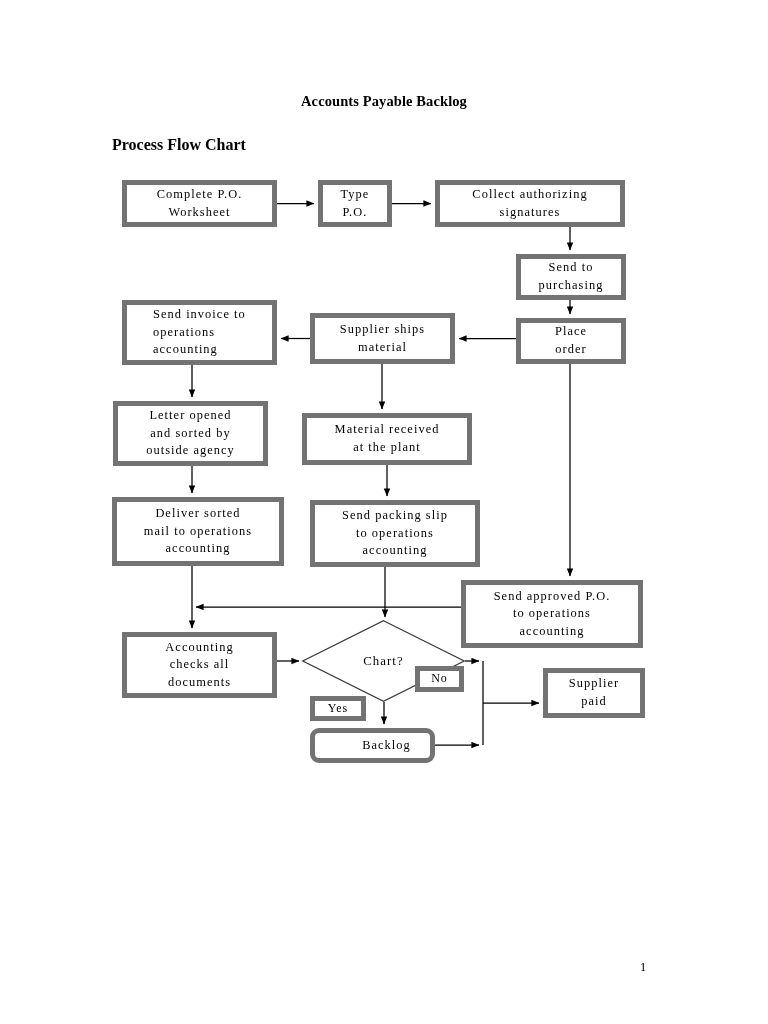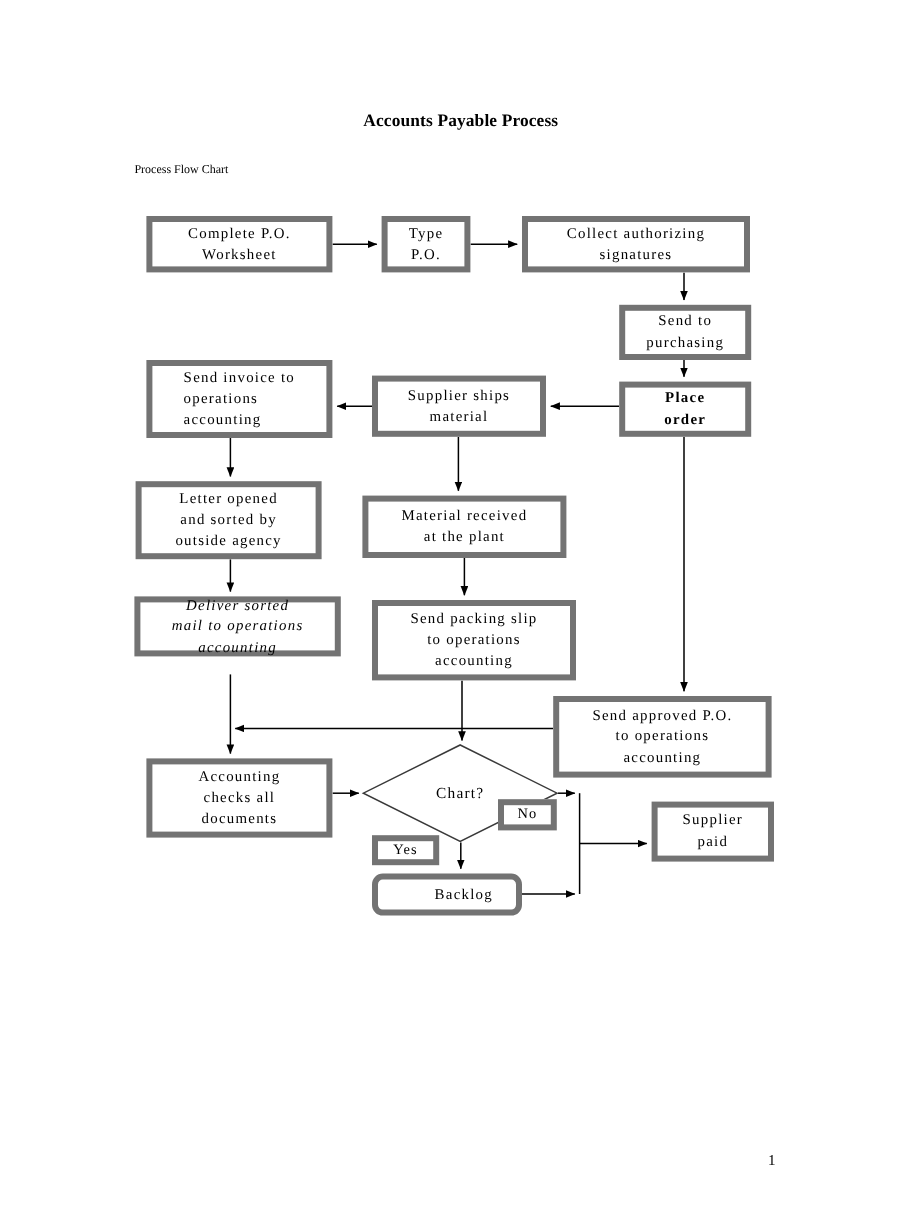--- a/index.html
+++ b/index.html
@@ -30,22 +30,22 @@
     width: 768px;
     text-align: center;
     font-size: 14.5px;
     font-weight: bold;
     letter-spacing: 0.1px;
   }
   .section-heading {
     position: absolute;
     left: 112px;
     top: 136px;
-    font-size: 10px;
-    font-weight: normal;
+    font-size: 16px;
+    font-weight: bold;
   }
   .page-number {
     position: absolute;
     left: 640px;
     top: 960px;
     font-size: 12.5px;
   }
 
   
   #flowchart {
@@ -109,21 +109,21 @@
     position: absolute;
     z-index: 2;
     overflow: visible;
   }
 </style>
 </head>
 <body>
 
 <div class="page">
 
-  <div class="doc-title">Accounts Payable Process</div>
+  <div class="doc-title">Accounts Payable Backlog</div>
 
   <div class="section-heading">Process Flow Chart</div>
 
   <div id="flowchart">
 
     <svg class="edges" viewBox="0 0 768 1024" preserveAspectRatio="none">
       <defs>
         <marker id="ah" markerWidth="9" markerHeight="9" refX="7.6" refY="3.2" orient="auto" markerUnits="userSpaceOnUse">
           <path d="M0,0 L8,3.2 L0,6.4 z" fill="#000000"></path>
         </marker>
@@ -185,41 +185,41 @@
     </div>
 
     <div class="node" style="left:516px; top:254px; width:110px; height:46px;">
       <span>Send to<br>purchasing</span>
     </div>
 
     <div class="node" style="left:435px; top:180px; width:190px; height:47px;">
       <span>Collect authorizing<br>signatures</span>
     </div>
 
-    <div class="node" style="left:516px; top:318px; width:110px; height:46px;font-weight:bold;">
+    <div class="node" style="left:516px; top:318px; width:110px; height:46px;">
       <span>Place<br>order</span>
     </div>
 
     <div class="node" style="left:310px; top:313px; width:145px; height:51px;">
       <span>Supplier ships<br>material</span>
     </div>
 
     <div class="node left-text" style="left:122px; top:300px; width:155px; height:65px;">
       <span>Send invoice to<br>operations<br>accounting</span>
     </div>
 
     <div class="node" style="left:302px; top:413px; width:170px; height:52px;">
       <span>Material received<br>at the plant</span>
     </div>
 
     <div class="node" style="left:113px; top:401px; width:155px; height:65px;">
       <span>Letter opened<br>and sorted by<br>outside agency</span>
     </div>
 
-    <div class="node" style="left:112px; top:497px; width:172px; height:50px;font-style:italic;">
+    <div class="node" style="left:112px; top:497px; width:172px; height:69px;">
       <span>Deliver sorted<br>mail to operations<br>accounting</span>
     </div>
 
     <div class="node" style="left:310px; top:500px; width:170px; height:67px;">
       <span>Send packing slip<br>to operations<br>accounting</span>
     </div>
 
     <div class="node" style="left:461px; top:580px; width:182px; height:68px;">
       <span>Send approved P.O.<br>to operations<br>accounting</span>
     </div>

